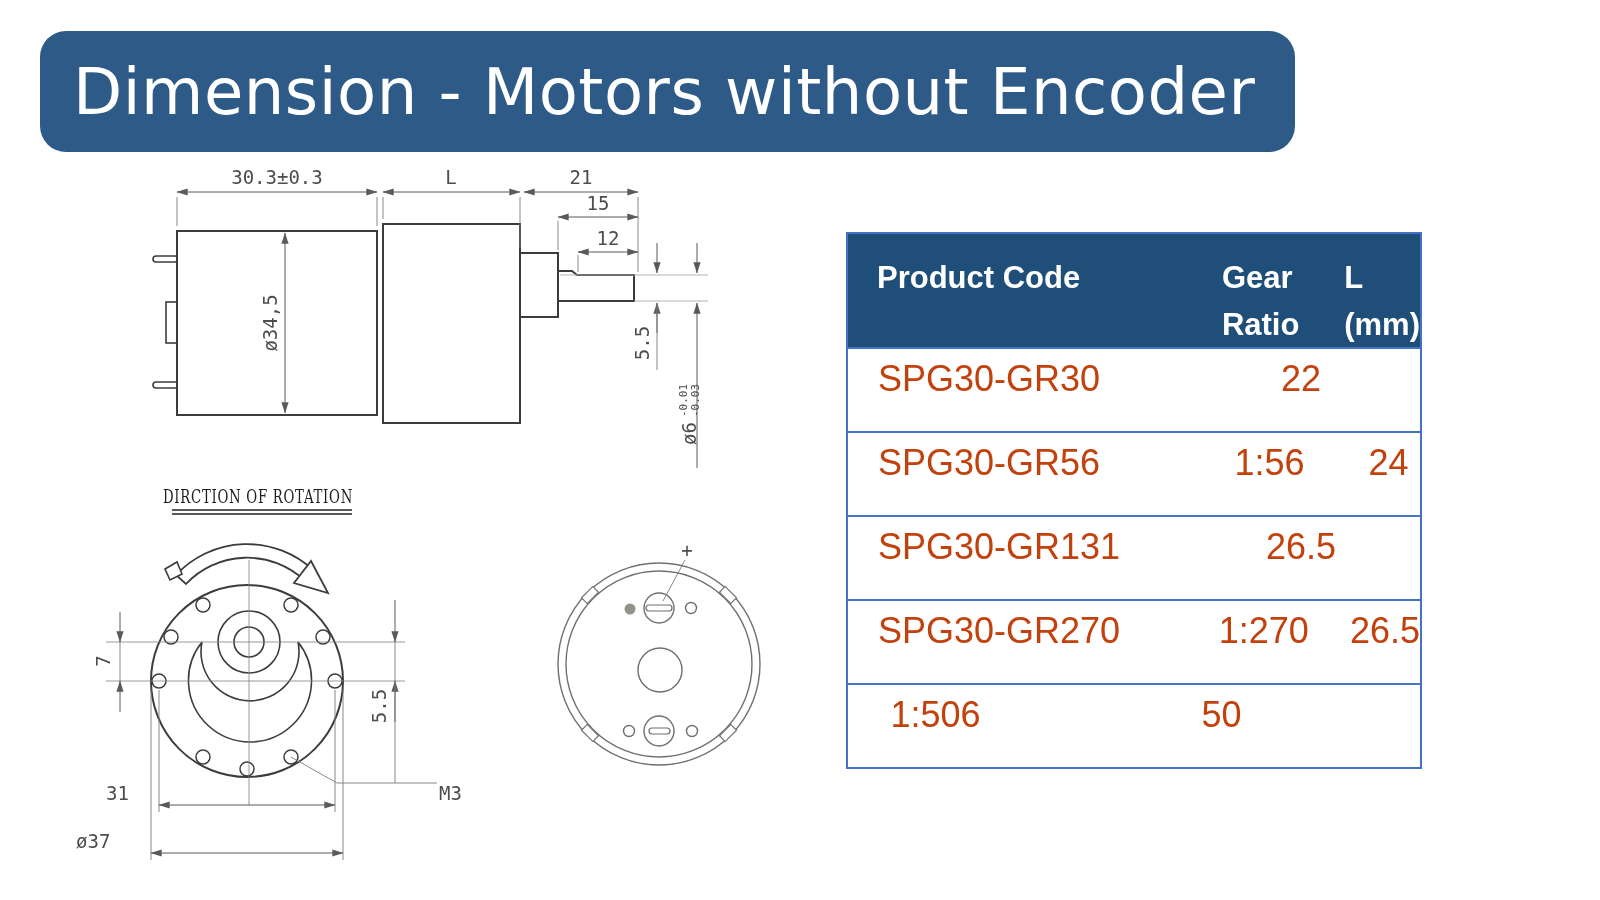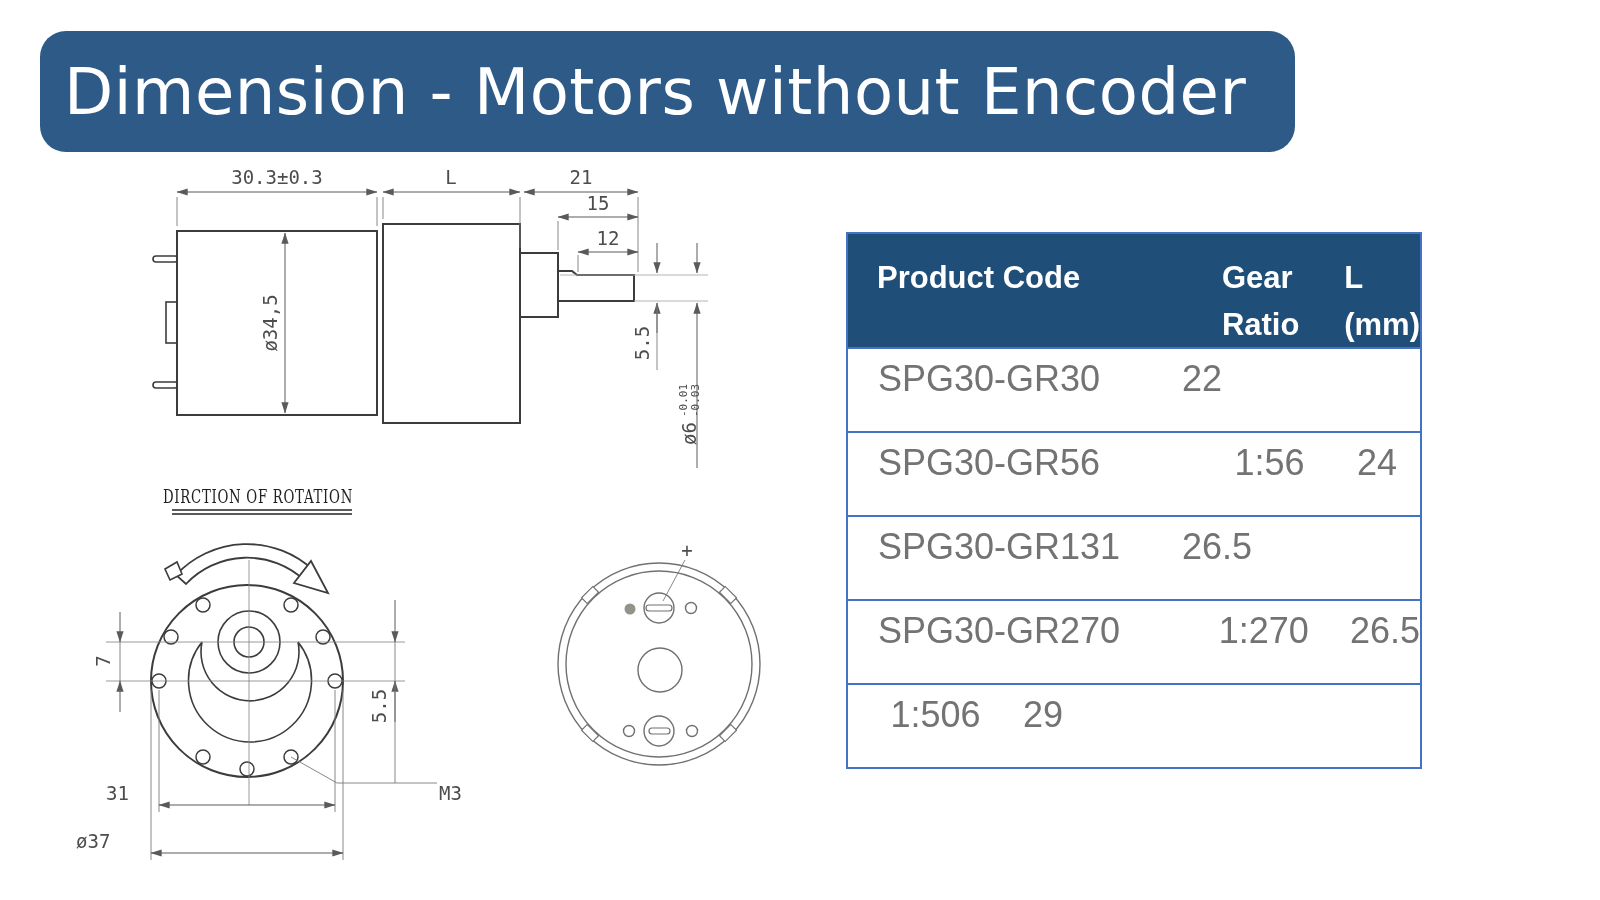--- a/index.html
+++ b/index.html
@@ -5,21 +5,21 @@
   html,body { margin:0; padding:0; }
   body {
     width:1600px; height:900px; position:relative; overflow:hidden;
     background:#ffffff; font-family:"Liberation Sans", sans-serif;
   }
 
   
   .banner {
     position:absolute; left:40px; top:31px; width:1255px; height:121px;
     background:#2d5a87; border-radius:26px;
-    display:flex; align-items:center; padding-left:24px; box-sizing:border-box;
+    display:flex; align-items:center; padding-left:33px; box-sizing:border-box;
   }
   .banner .title {
     color:#ffffff; font-family:"DejaVu Sans", sans-serif;
     font-size:64px; letter-spacing:0.5px; white-space:nowrap;
   }
 
   
   svg.drawing { position:absolute; left:0; top:0; }
   .part  { fill:#ffffff; stroke:#3c3c3c; stroke-width:2; }
   .part-thin { fill:#ffffff; stroke:#3c3c3c; stroke-width:1.6; }
@@ -45,25 +45,25 @@
   .thead {
     display:flex; background:#1f4e79; color:#ffffff;
     height:113px; font-weight:bold; font-size:31px; box-sizing:border-box;
   }
   .thead .hc { padding-top:20px; box-sizing:border-box; line-height:47px; }
   .hc1 { width:334px; padding-left:29px; }
   .hc2 { width:175px; } .hc2 span { display:block; width:100px;margin-left:48px; }
   .hc3 { flex:1; text-align:left; }
   .trow {
     display:flex; height:84px; border-top:2px solid #4472c4;
-    font-size:36px; color:#737373; box-sizing:border-box; padding-top:10px; line-height:1.1;
+    font-size:36px; color:#c2410c; box-sizing:border-box; padding-top:10px; line-height:1.1;
   }
   .c1 { width:334px; padding-left:30px; box-sizing:border-box; }
   .c2 { width:175px; text-align:center; }
-  .c3 { flex:1; text-align:left; }
+  .c3 { flex:1; text-align:center; }
 </style>
 </head>
 <body>
 
 <svg class="drawing" width="1600" height="900" viewBox="0 0 1600 900">
   <defs>
     <marker id="arr" viewBox="0 0 10 8" refX="9.5" refY="4" markerWidth="12" markerHeight="9" orient="auto-start-reverse">
       <path d="M10,4 L0,0.8 L0,7.2 Z" fill="#5a5a5a"></path>
     </marker>
   </defs>
@@ -235,15 +235,15 @@
     <div class="c1">SPG30-GR131</div>
     <div class="c3">26.5</div>
   </div>
   <div class="trow">
     <div class="c1">SPG30-GR270</div>
     <div class="c2">1:270</div>
     <div class="c3">26.5</div>
   </div>
   <div class="trow">
     <div class="c2">1:506</div>
-    <div class="c3">29</div>
+    <div class="c3">50</div>
   </div>
 </div>
 
 </body></html>

